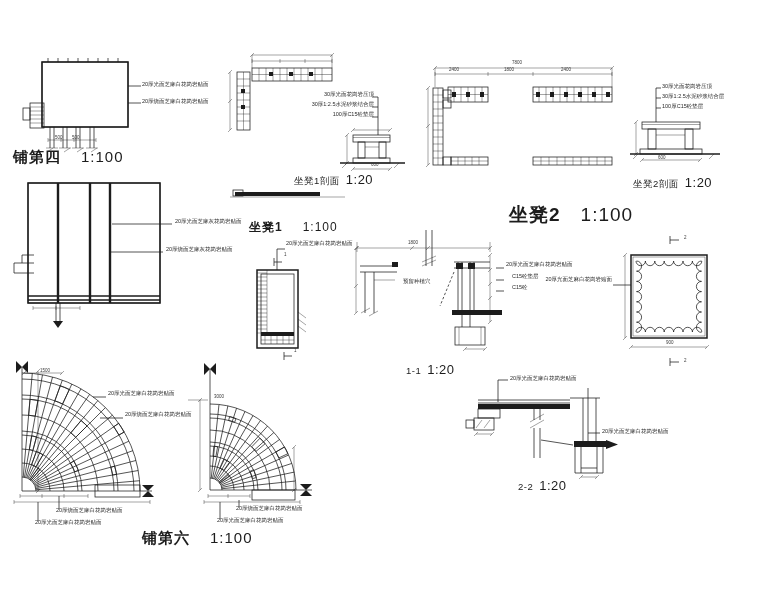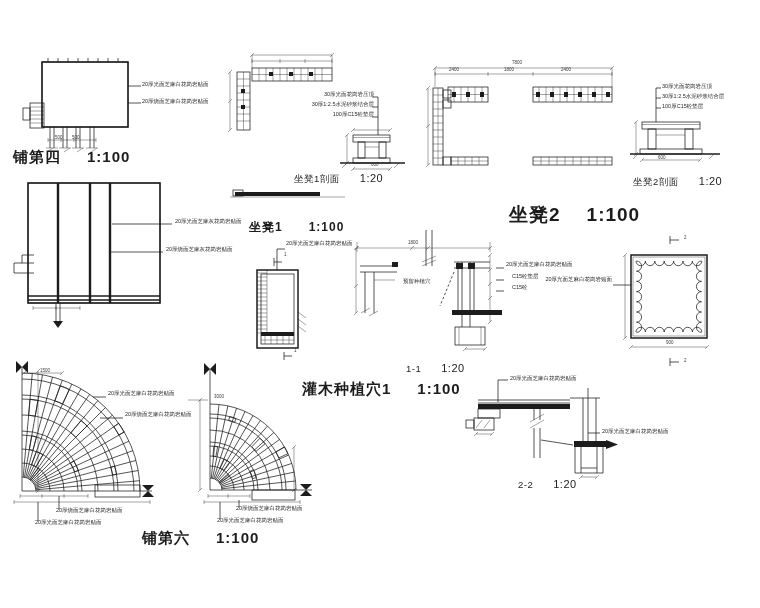--- a/index.html
+++ b/index.html
@@ -6,23 +6,23 @@
   #sheet{position:relative;width:760px;height:608px;background:#fff;overflow:hidden;
          font-family:"Liberation Sans","DejaVu Sans",sans-serif;color:#1c1c1c;}
   .fig{position:absolute;}
   svg line,svg path,svg rect,svg polyline,svg circle{stroke:#1c1c1c;fill:none;stroke-width:.75;}
   svg .fillk{fill:#1c1c1c;stroke:none;}
   svg .thick{stroke-width:1.5;}
   svg .xthick{stroke-width:2.4;}
   svg .thin{stroke-width:.4;}
   svg .dash{stroke-dasharray:2.5 2;}
   .t-big{position:absolute;font-size:15px;font-weight:600;letter-spacing:1px;white-space:nowrap;}
-  .t-big .scale{margin-left:26px;font-weight:700;}
+  .t-big .scale{margin-left:20px;font-weight:400;}
   .t-mid{position:absolute;font-size:9.5px;font-weight:500;letter-spacing:.5px;white-space:nowrap;}
-  .t-mid .scale{margin-left:20px;font-size:11px;}
+  .t-mid .scale{margin-left:6px;font-size:13px;}
   .t-ann{position:absolute;font-size:5.5px;line-height:1;white-space:nowrap;color:#2a2a2a;transform-origin:0 0;}
   .t-dim{position:absolute;font-size:4.5px;line-height:1;white-space:nowrap;color:#3a3a3a;}
   .ra{text-align:right;}
 </style>
 </head>
 <body>
 
 <div id="sheet">
 
   <svg class="fig" style="left:0;top:40px" width="230" height="135" viewBox="0 0 230 135">
@@ -167,23 +167,20 @@
     <path class="thin" d="M27,30V94 M17,33H27 M17,37H27 M17,41H27 M17,45H27 M17,49H27 M17,53H27 M17,57H27 M17,61H27 M17,65H27 M17,69H27 M17,73H27 M17,77H27 M17,81H27 M17,85H27 M17,89H27 M17,93H27"></path>
     <rect class="fillk" x="21" y="92" width="33" height="4"></rect>
     <path class="thin" d="M21,100H54 M25,96V104 M31,96V104 M37,96V104 M43,96V104 M49,96V104"></path>
     <path class="thin" d="M58,72l8,6 M58,79l8,6 M58,86l8,6"></path>
     <path d="M37,30V9 M37,9H45"></path>
     <path d="M34,18V26 M34,22H42 M44,112V120 M44,116H52"></path>
   </svg>
   <div class="t-ann" style="left:286px;top:241px">20厚光面芝麻白花岗岩贴面</div>
   <div class="t-dim" style="left:284px;top:253px">1</div>
   <div class="t-dim" style="left:294px;top:349px">1</div>
-  <div class="t-big" style="left:302px;top:380px">
-    <span>灌木种植穴1</span><span class="scale">1:100</span>
-  </div>
 
   <svg class="fig" style="left:350px;top:228px" width="168" height="128" viewBox="0 0 168 128">
     <path class="thin" d="M7,20H140 M5,22l4,-4 M60,22l4,-4 M76,22l4,-4 M138,22l4,-4 M7,14V24 M140,14V24"></path>
     <path d="M76,2V38 M82,2V38"></path>
     <path class="thin" d="M72,34l14,-6 M72,38l14,-6"></path>
     <path d="M10,38H47 M10,44H47 M15,44V85 M24,44V85"></path>
     <rect class="fillk" x="42" y="34" width="6" height="5"></rect>
     <path class="thin" d="M24,52H45 M11,85l9,-5 M19,88l9,-5 M6,20V85 M4,22l4,-4 M4,60l4,-4 M4,87l4,-4"></path>
     <path d="M108,34V82 M112,34V82 M120,34V82 M124,34V82 M104,34H140 M104,40H140"></path>
     <rect class="fillk" x="106" y="35" width="7" height="6"></rect>

